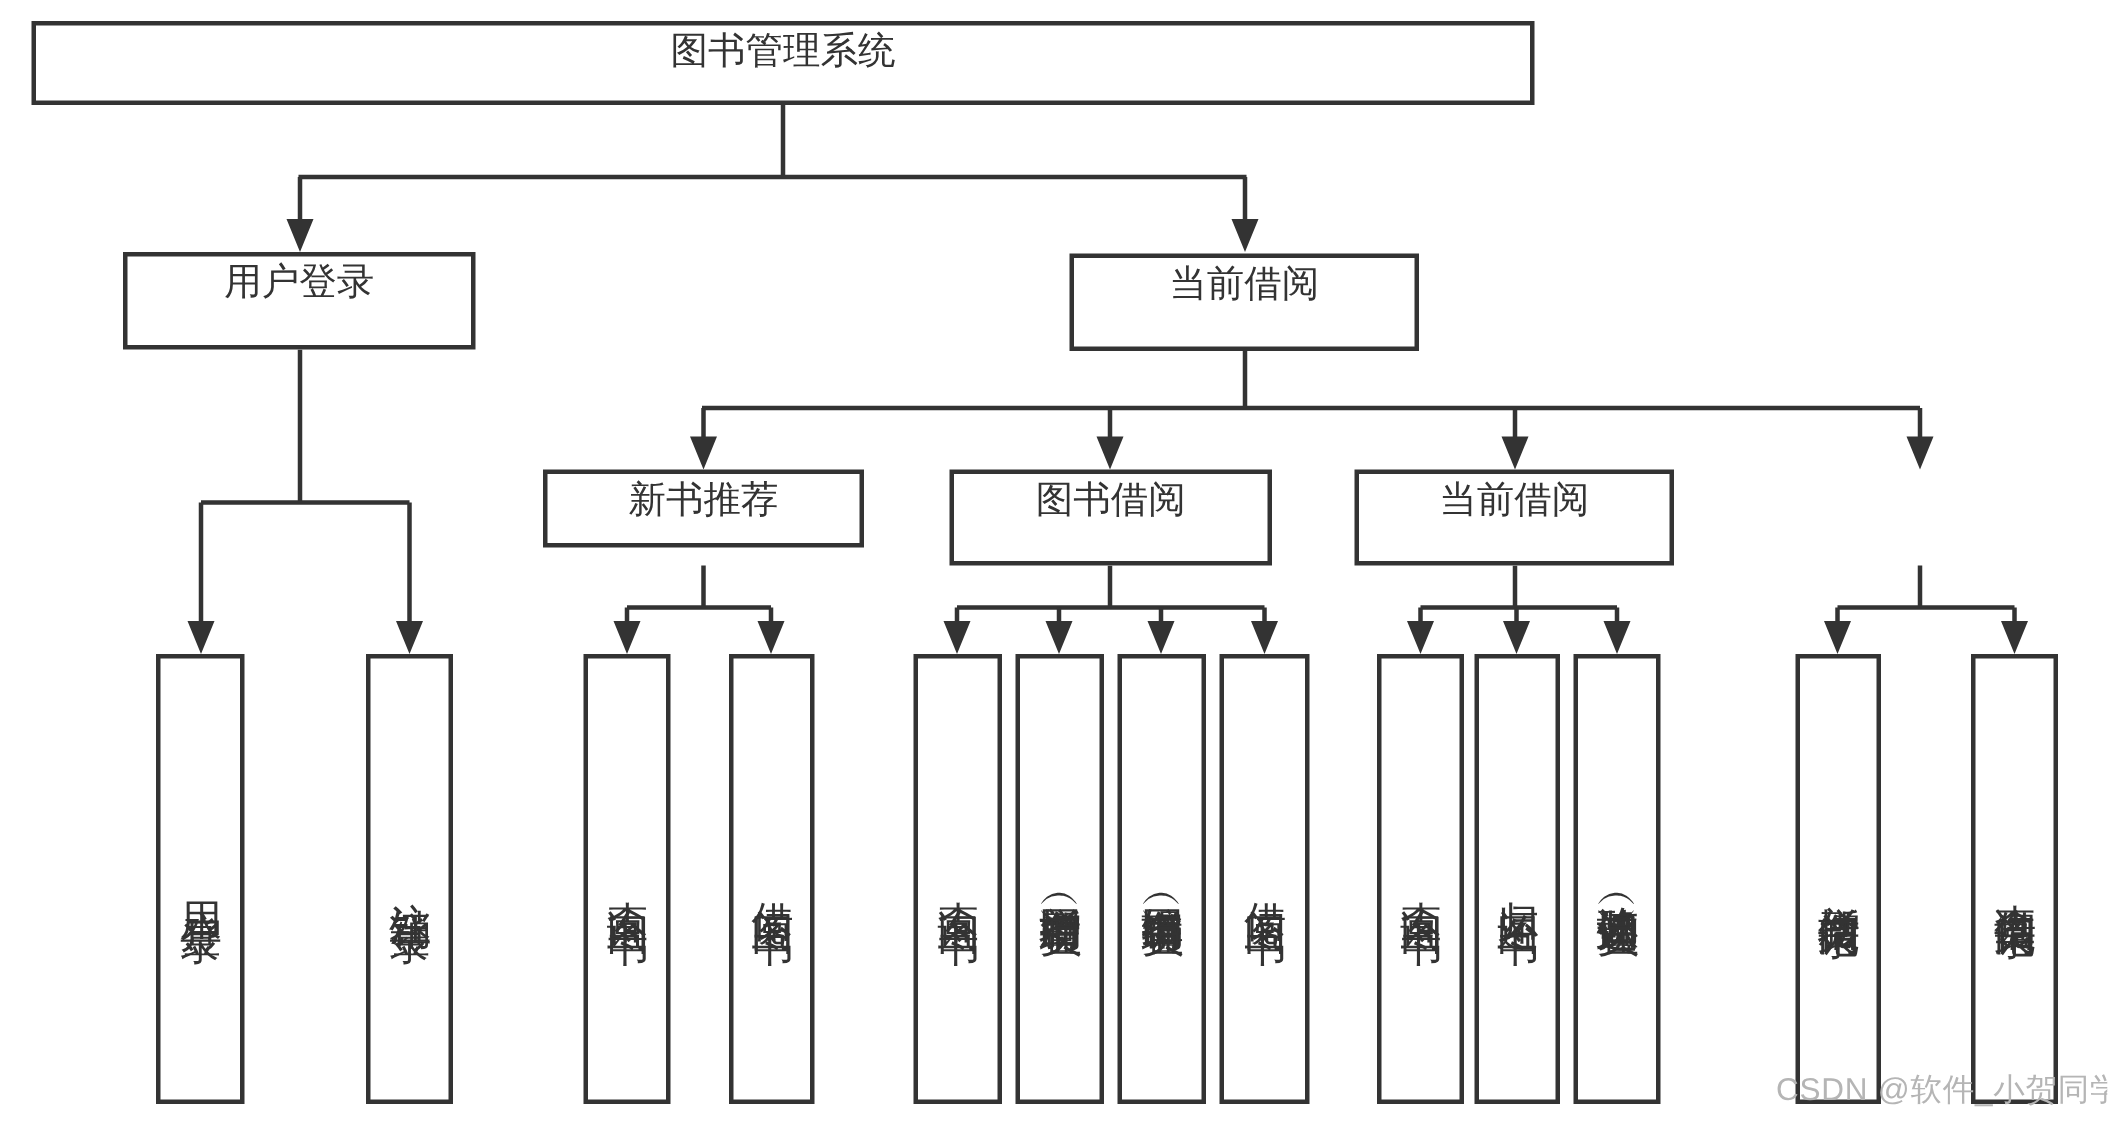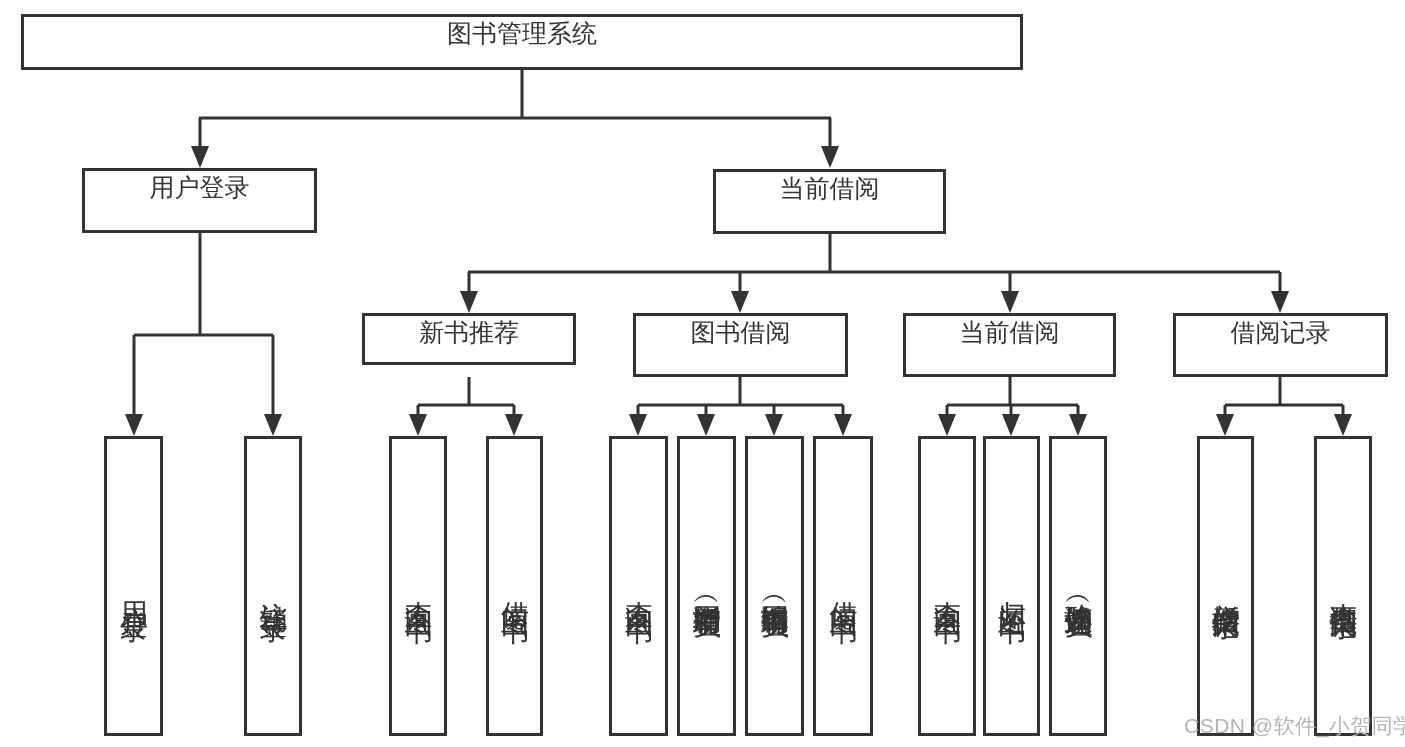--- a/index.html
+++ b/index.html
@@ -77,23 +77,20 @@
 
   <div class="node" style="left:362px;top:313px;width:214px;height:52px;">
     <span>新书推荐</span>
   </div>
   <div class="node" style="left:903px;top:313px;width:213px;height:64px;">
     <span>当前借阅</span>
   </div>
   <div class="node" style="left:633px;top:313px;width:215px;height:64px;">
     <span>图书借阅</span>
   </div>
-  <div class="node" style="left:1173px;top:313px;width:215px;height:64px;">
-    <span>借阅记录</span>
-  </div>
 
   <div class="leaf" style="left:104px;top:436px;width:59px;height:300px;">
     <span class="vtext vt4">用户登录</span>
   </div>
   <div class="leaf" style="left:244px;top:436px;width:58px;height:300px;">
     <span class="vtext vt4">注销登录</span>
   </div>
 
   <div class="leaf" style="left:389px;top:436px;width:58px;height:300px;">
     <span class="vtext vt4">查询图书</span>

